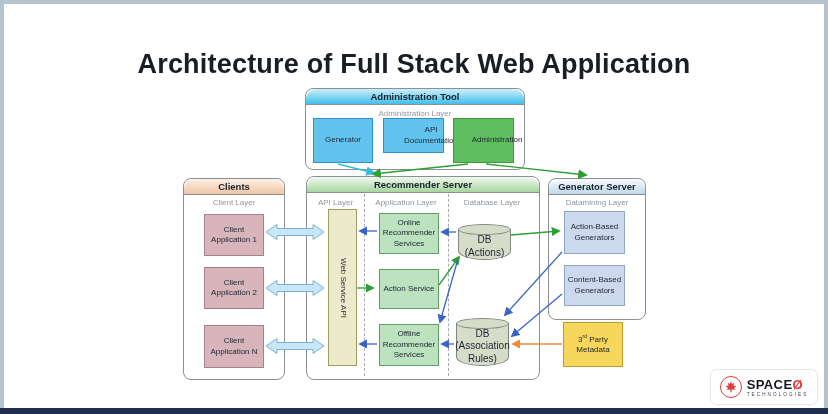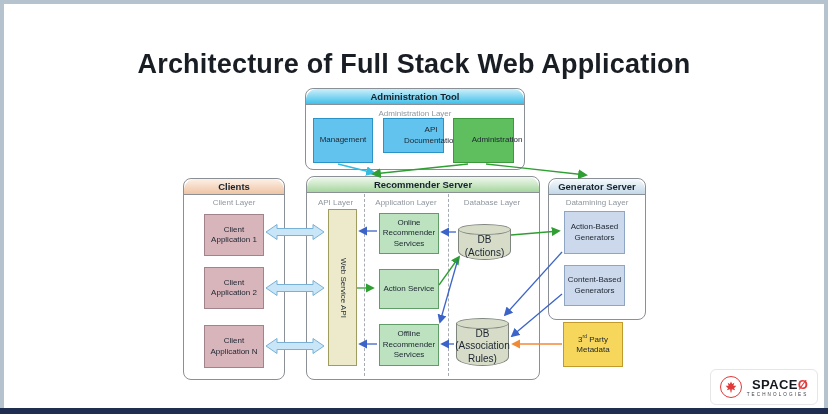--- a/index.html
+++ b/index.html
@@ -36,39 +36,39 @@
         border-radius:50%;background:#d6dcc8;box-sizing:border-box;z-index:2;}
   .cyl .body{position:absolute;top:5px;left:0;right:0;bottom:0;background:#d6dcc8;
         border:1px solid #7f857f;border-top:none;border-radius:0 0 50% 50% / 0 0 9px 9px;
         box-sizing:border-box;display:flex;align-items:center;justify-content:center;
         text-align:center;font-size:10px;line-height:1.25;color:#1c2430;padding-top:5px;}
   .overlay{position:absolute;top:0;left:0;pointer-events:none;z-index:5;}
   .logo{position:absolute;left:710px;top:369px;width:106px;height:34px;border:1px solid #e6e6e6;
         border-radius:6px;display:flex;align-items:center;justify-content:center;gap:5px;background:#fff;}
   .logo-circle{width:20px;height:20px;border:1.6px solid #e03a3a;border-radius:50%;
         display:flex;align-items:center;justify-content:center;}
-  .logo-text .brand{font-size:13px;font-weight:700;color:#14181f;letter-spacing:.4px;line-height:1;text-align:right;}
+  .logo-text .brand{font-size:13px;font-weight:700;color:#14181f;letter-spacing:.4px;line-height:1;}
   .logo-text .brand .o{color:#e03a3a;}
   .logo-text .sub{font-size:4.6px;color:#3a3f46;letter-spacing:2.1px;margin-top:1px;}
   sup{font-size:5px;}
 </style>
 </head>
 <body>
 
 <div class="page">
   <div class="frame-top"></div>
   <div class="frame-left"></div>
   <div class="frame-right"></div>
 
   <div class="title">Architecture of Full Stack Web Application</div>
 
   <div class="panel" style="left:305px;top:88px;width:218px;height:80px;">
     <div class="panel-header hdr-cyan">Administration Tool</div>
     <div class="layer-label" style="left:0;right:0;top:20px;">Administration Layer</div>
-    <div class="box box-blue" style="left:7px;top:29px;width:60px;height:45px;">Management</div>
+    <div class="box box-blue" style="left:7px;top:29px;width:60px;height:45px;">Generator</div>
     <div class="box box-blue" style="left:77px;top:29px;width:61px;height:35px;padding-left:36px;">API Documentation</div>
     <div class="box box-grn" style="left:147px;top:29px;width:61px;height:45px;padding-left:28px;">Administration</div>
   </div>
 
   <div class="panel" style="left:183px;top:178px;width:100px;height:200px;">
     <div class="panel-header hdr-peach">Clients</div>
     <div class="layer-label" style="left:0;right:0;top:19px;">Client Layer</div>
     <div class="box box-pink" style="left:20px;top:35px;width:60px;height:42px;">Client Application 1</div>
     <div class="box box-pink" style="left:20px;top:88px;width:60px;height:42px;">Client Application 2</div>
     <div class="box box-pink" style="left:20px;top:146px;width:60px;height:43px;">Client Application N</div>

